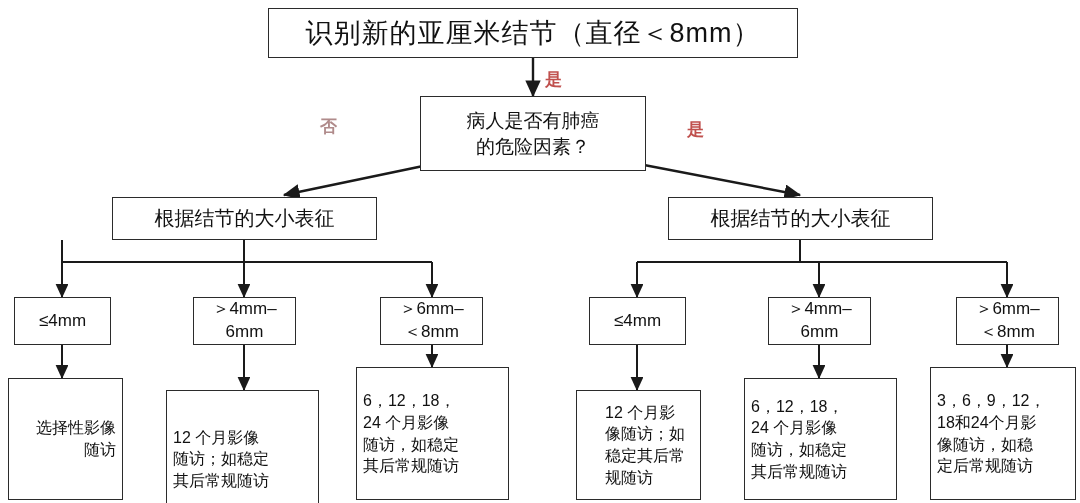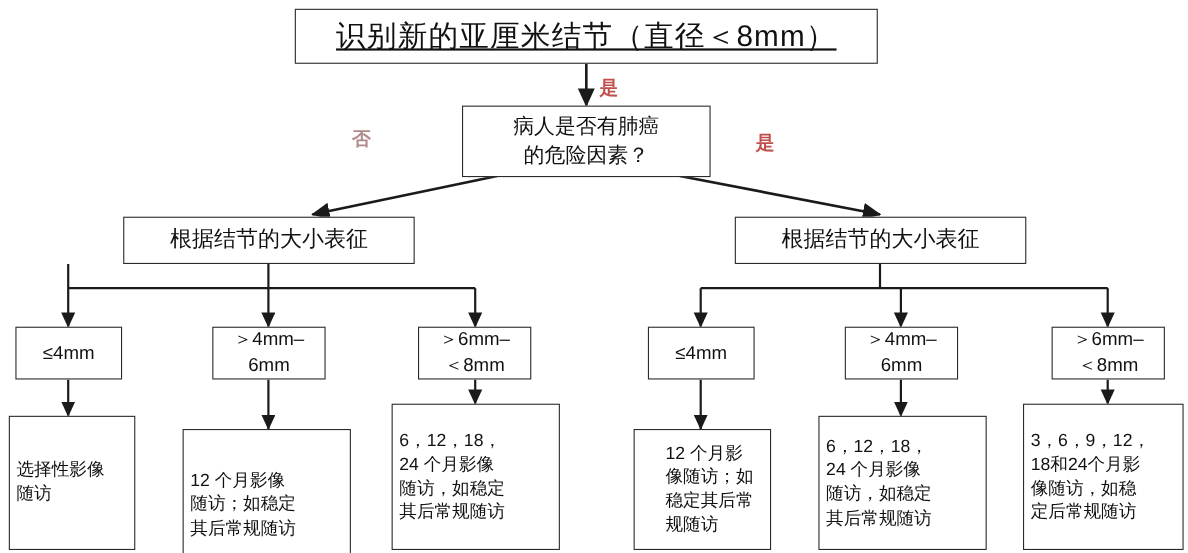--- a/index.html
+++ b/index.html
@@ -27,21 +27,20 @@
     justify-content: center;
     text-align: center;
     color: #111111;
     line-height: 1.35;
     white-space: pre-line;
   }
   .title-node {
     font-size: 27px;
     letter-spacing: 1px;
     padding: 4px 10px;
-    text-decoration: underline;
   }
   .decision-node {
     font-size: 19px;
     padding: 4px 8px;
   }
   .branch-node {
     font-size: 20px;
     padding: 4px 8px;
   }
   .size-node {
@@ -112,21 +111,21 @@
 
     <line x1="637" y1="345" x2="637" y2="390" stroke="#1a1a1a" stroke-width="2" marker-end="url(#arrow)"></line>
     <line x1="819" y1="345" x2="819" y2="378" stroke="#1a1a1a" stroke-width="2" marker-end="url(#arrow)"></line>
     <line x1="1007" y1="345" x2="1007" y2="367" stroke="#1a1a1a" stroke-width="2" marker-end="url(#arrow)"></line>
   </svg>
 
   <div class="node title-node" style="left:268px; top:8px; width:530px; height:50px;">识别新的亚厘米结节（直径＜8mm）</div>
 
   <div class="edge-label" style="left:545px; top:68px;">是</div>
 
-  <div class="node decision-node" style="left:420px; top:96px; width:226px; height:65px;">病人是否有肺癌
+  <div class="node decision-node" style="left:420px; top:96px; width:226px; height:75px;">病人是否有肺癌
 的危险因素？</div>
 
   <div class="edge-label muted" style="left:320px; top:115px;">否</div>
   <div class="edge-label" style="left:687px; top:118px;">是</div>
 
   <div class="node branch-node" style="left:112px; top:197px; width:265px; height:43px;">根据结节的大小表征</div>
 
   <div class="node branch-node" style="left:668px; top:197px; width:265px; height:43px;">根据结节的大小表征</div>
 
   <div class="node size-node" style="left:14px; top:297px; width:97px; height:48px;">≤4mm</div>
@@ -134,21 +133,21 @@
 6mm</div>
   <div class="node size-node" style="left:380px; top:297px; width:103px; height:48px;">＞6mm–
 ＜8mm</div>
 
   <div class="node size-node" style="left:589px; top:297px; width:97px; height:48px;">≤4mm</div>
   <div class="node size-node" style="left:768px; top:297px; width:103px; height:48px;">＞4mm–
 6mm</div>
   <div class="node size-node" style="left:956px; top:297px; width:103px; height:48px;">＞6mm–
 ＜8mm</div>
 
-  <div class="node plan-node" style="left:8px; top:378px; width:115px; height:122px;">
+  <div class="node plan-node" style="left:8px; top:378px; width:115px; height:122px;text-align:right;">
     <span>选择性影像
 随访</span>
   </div>
   <div class="node plan-node" style="left:166px; top:390px; width:153px; height:138px;">
     <span>12 个月影像
 随访；如稳定
 其后常规随访</span>
   </div>
   <div class="node plan-node" style="left:356px; top:367px; width:153px; height:133px;">
     <span>6，12，18，

